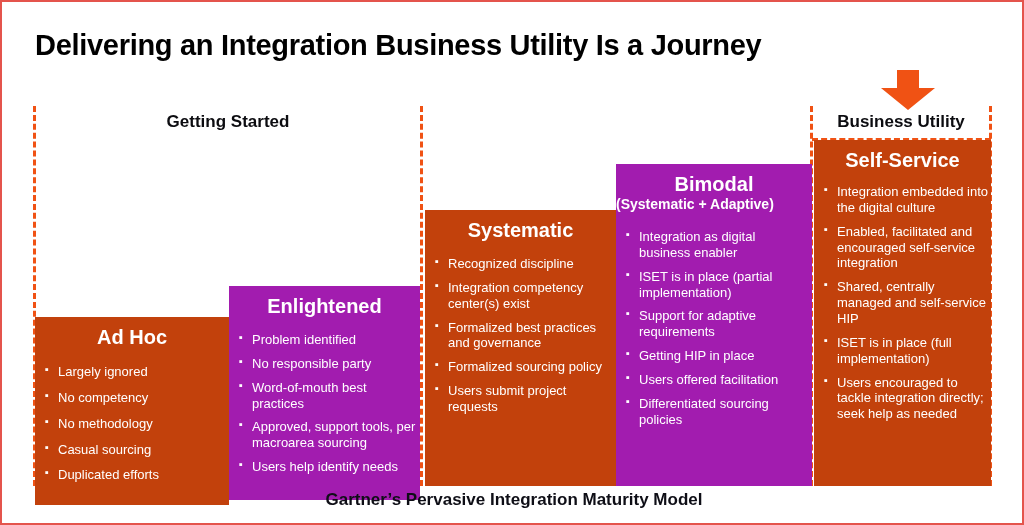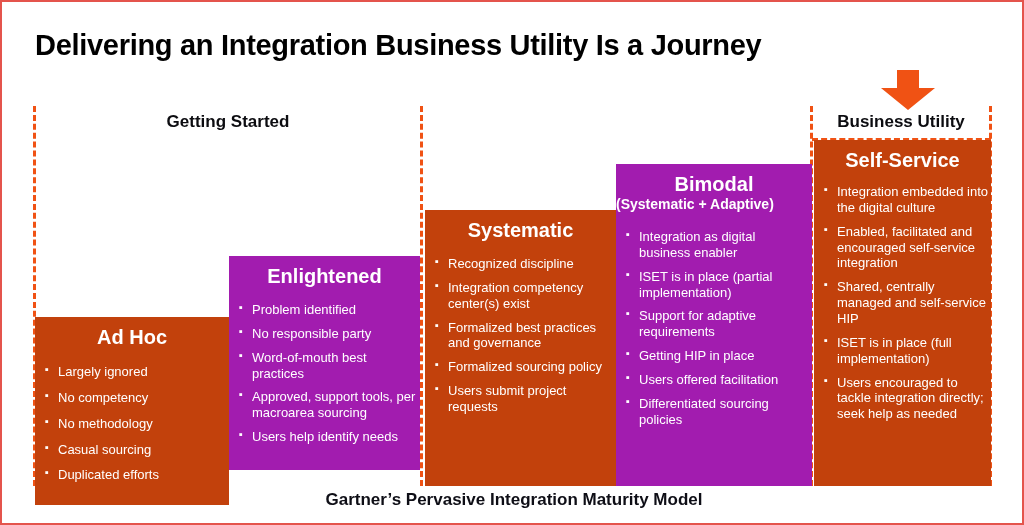--- a/index.html
+++ b/index.html
@@ -39,21 +39,21 @@
   .stage ul{list-style:none;margin:14px 0 0 0;padding:0 4px 0 10px;}
   .stage li{
     position:relative;padding-left:13px;
     font-size:13px;line-height:1.22;font-weight:500;
   }
   .stage li + li{margin-top:8px;}
   .stage li::before{content:"▪";position:absolute;left:0;top:-1px;font-size:11px;}
   #stage-adhoc{left:33px;top:315px;width:194px;height:188px;}
   #stage-adhoc ul{margin-top:15px;}
   #stage-adhoc li + li{margin-top:10px;}
-  #stage-enlightened{left:227px;top:254px;width:191px;height:214px;}
+  #stage-enlightened{left:227px;top:284px;width:191px;height:214px;}
   #stage-systematic{left:423px;top:208px;width:191px;height:276px;}
   #stage-bimodal{left:614px;top:162px;width:196px;height:322px;}
   #stage-bimodal ul{margin-top:17px;}
   #stage-selfservice{left:812px;top:138px;width:177px;height:346px;}
   #stage-selfservice ul{padding-right:1px;margin-top:12px;}
   
   .slide-caption{
     position:absolute;left:0;top:488px;width:1024px;text-align:center;
     font-size:17px;font-weight:bold;color:#0e0e16;
   }

